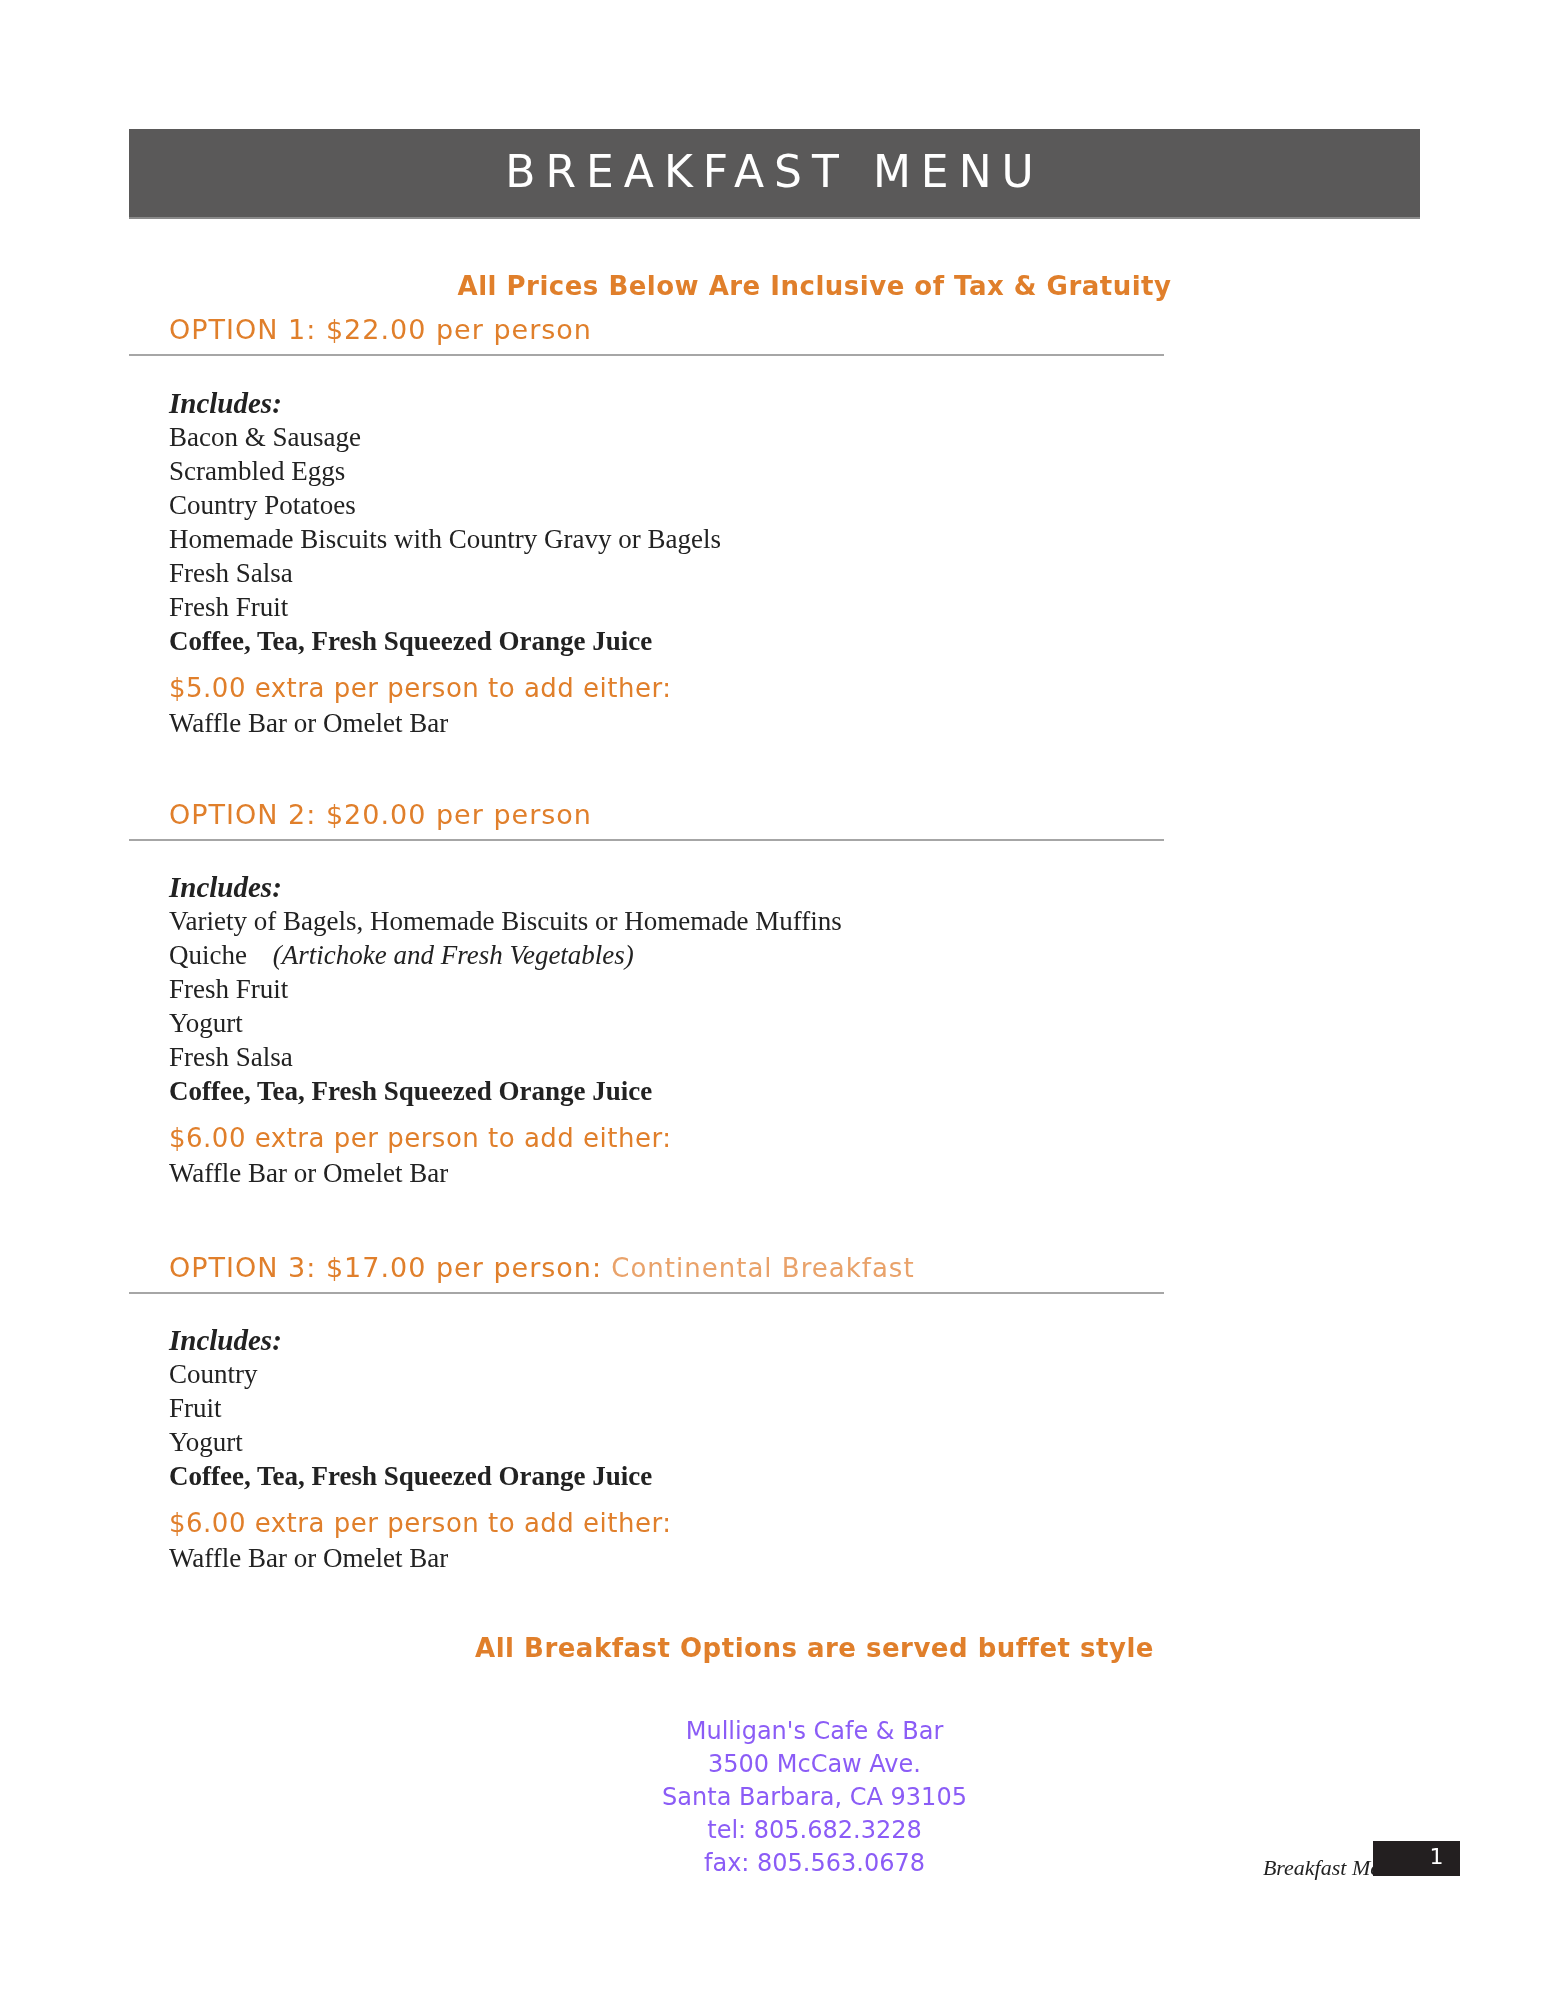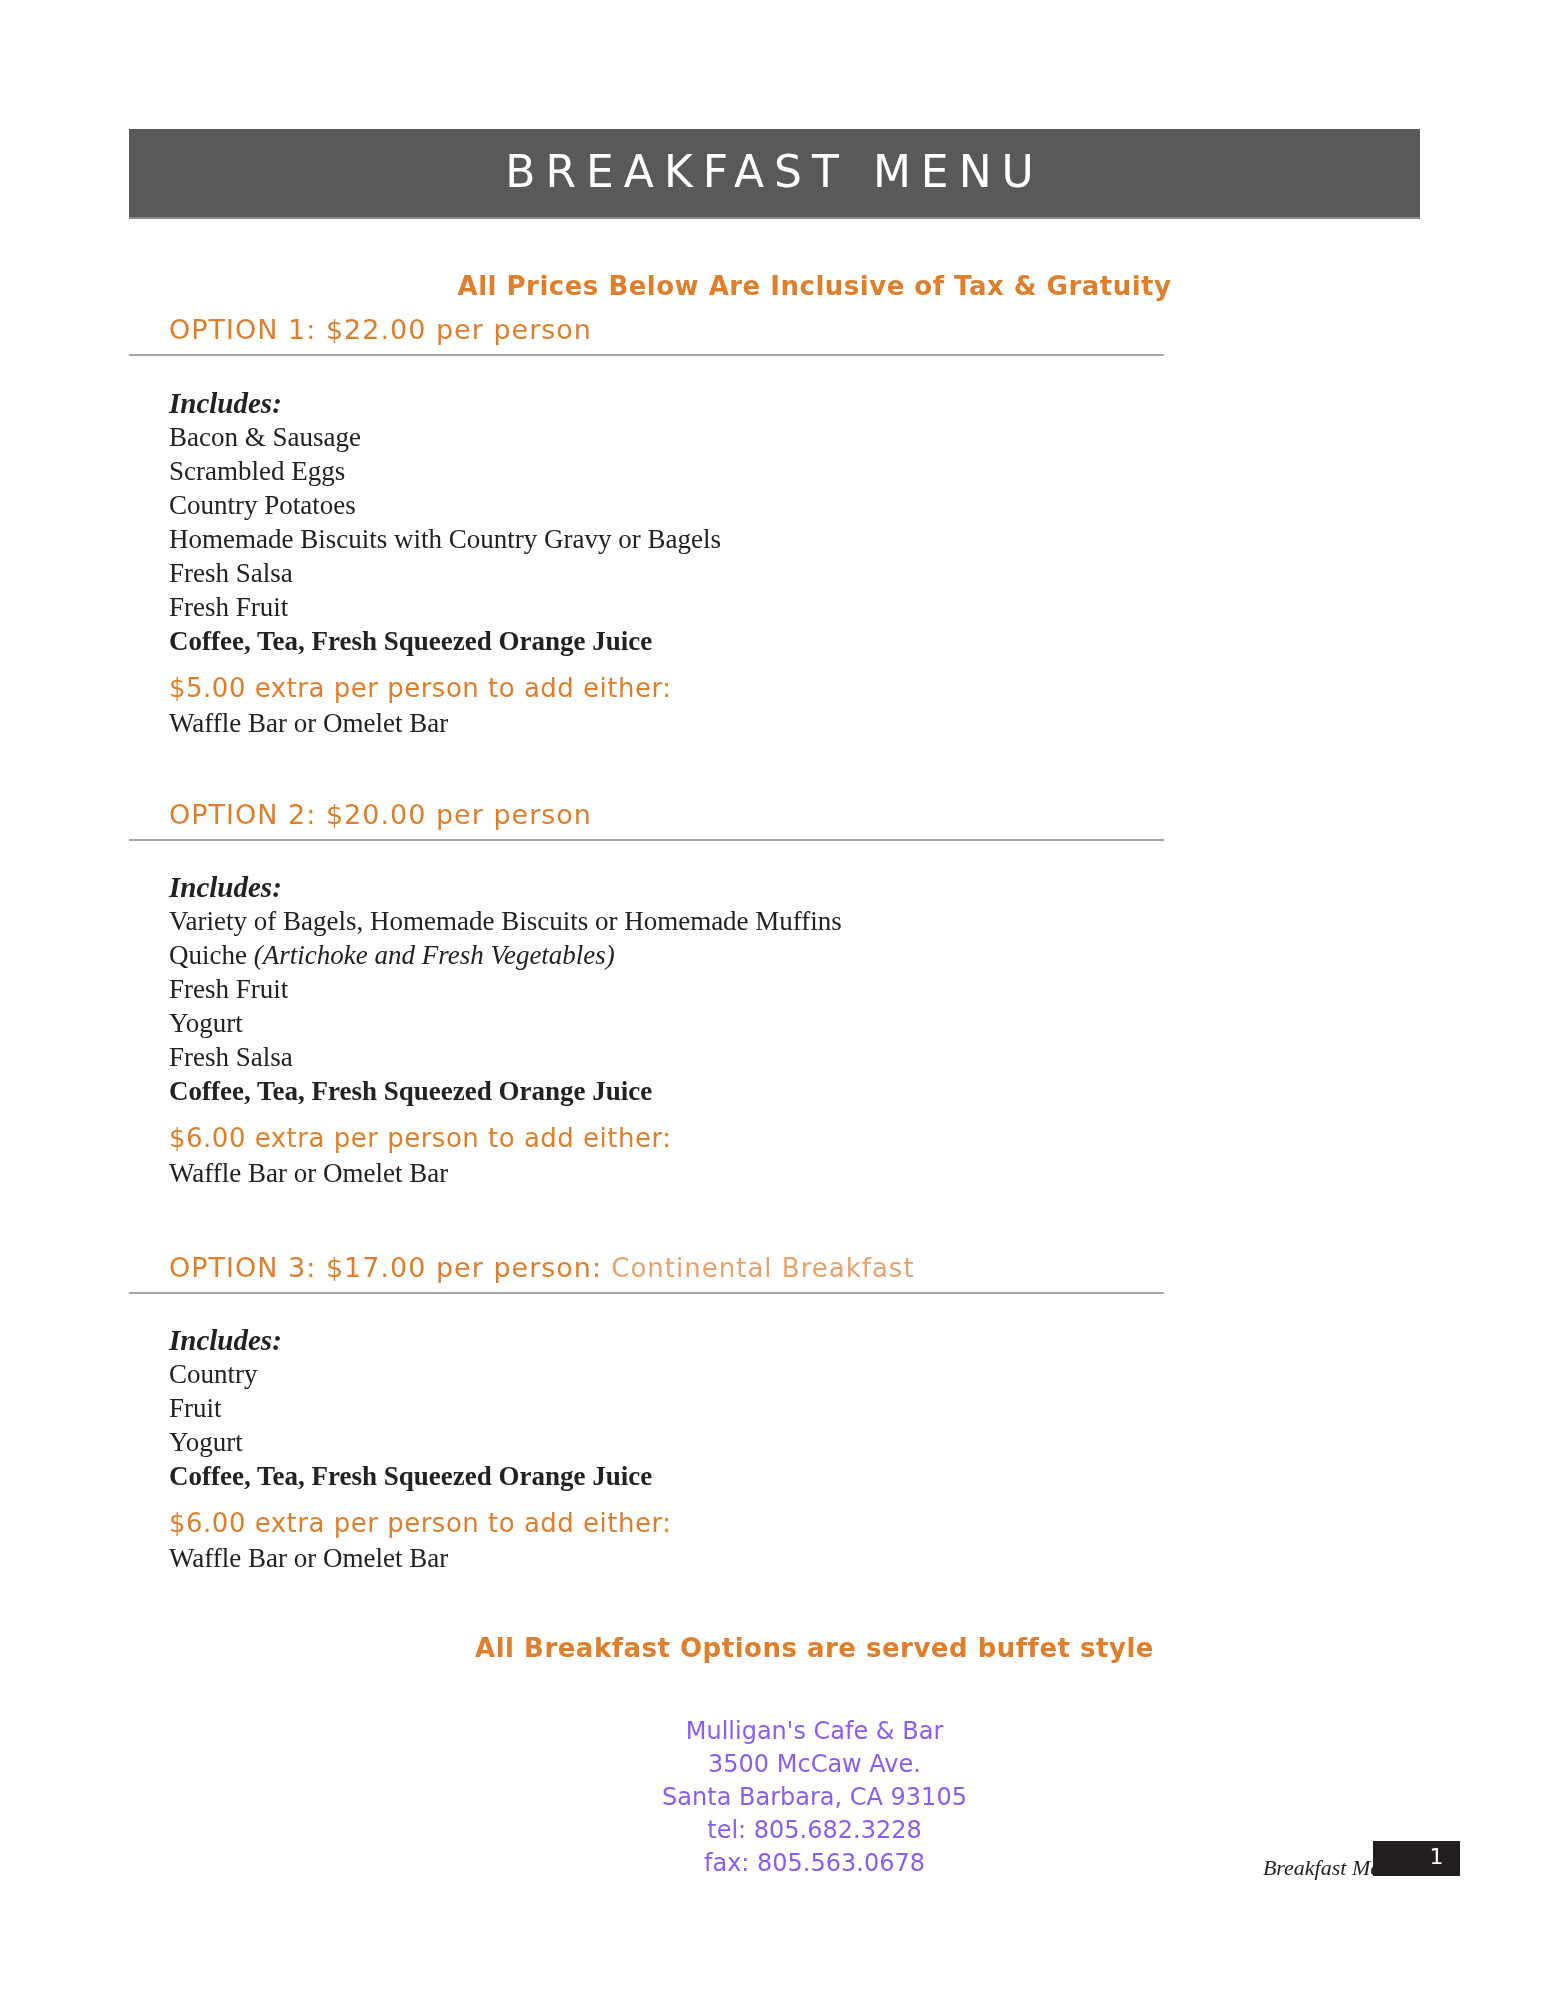--- a/index.html
+++ b/index.html
@@ -10,21 +10,21 @@
     font-family:"DejaVu Sans", sans-serif; font-size:44px; letter-spacing:10px; font-weight:normal; line-height:50px; }
   .subtitle { left:129px; width:1291px; top:248px; text-align:center; color:#e07f2b;
     font-family:"DejaVu Sans", sans-serif; font-weight:bold; font-size:26px; line-height:36px; letter-spacing:0.5px;margin-top:20px; }
   .opt-head { left:129px; width:995px; height:44px; border-bottom:2px solid #a6a6a6; color:#e07f2b;
     font-family:"DejaVu Sans", sans-serif; font-size:27px; line-height:40px; letter-spacing:1px; white-space:nowrap; }
   .opt-head .price { font-weight:normal; }
   .opt-head .light { font-weight:normal; color:#e9a26a; font-size:26px; }
   .block { left:129px; width:1000px; font-family:"Liberation Serif", serif; color:#222222; font-size:27px; line-height:34px; }
   .block .inc { font-style:italic; font-weight:bold; font-size:29px; }
   .block .bold { font-weight:bold; }
-  .block .it { font-style:italic; }
+  .block .it { font-style:italic;margin-left:19px; }
   .extra { color:#e07f2b; font-family:"DejaVu Sans", sans-serif; font-size:26px; line-height:36px; letter-spacing:0.5px; margin-top:12px; }
   .buffet { left:129px; width:1291px; top:1630px; text-align:center; color:#e07f2b;
     font-family:"DejaVu Sans", sans-serif; font-weight:bold; font-size:26px; line-height:36px; letter-spacing:0.5px; }
   .address { left:129px; width:1291px; top:1715px; text-align:center; color:#8b5cf6;
     font-family:"DejaVu Sans", sans-serif; font-size:24px; line-height:33px; }
   .footer-label { left:1180px; width:182px; top:1855px; text-align:right; font-family:"Liberation Serif", serif; font-style:italic; font-size:22px; color:#222222; }
   .page-box { left:1373px; top:1841px; width:47px; height:35px; background:#231f20; color:#ffffff;
     font-family:"DejaVu Sans", sans-serif; font-size:22px; text-align:center; line-height:32px; }
 </style>
 </head>

